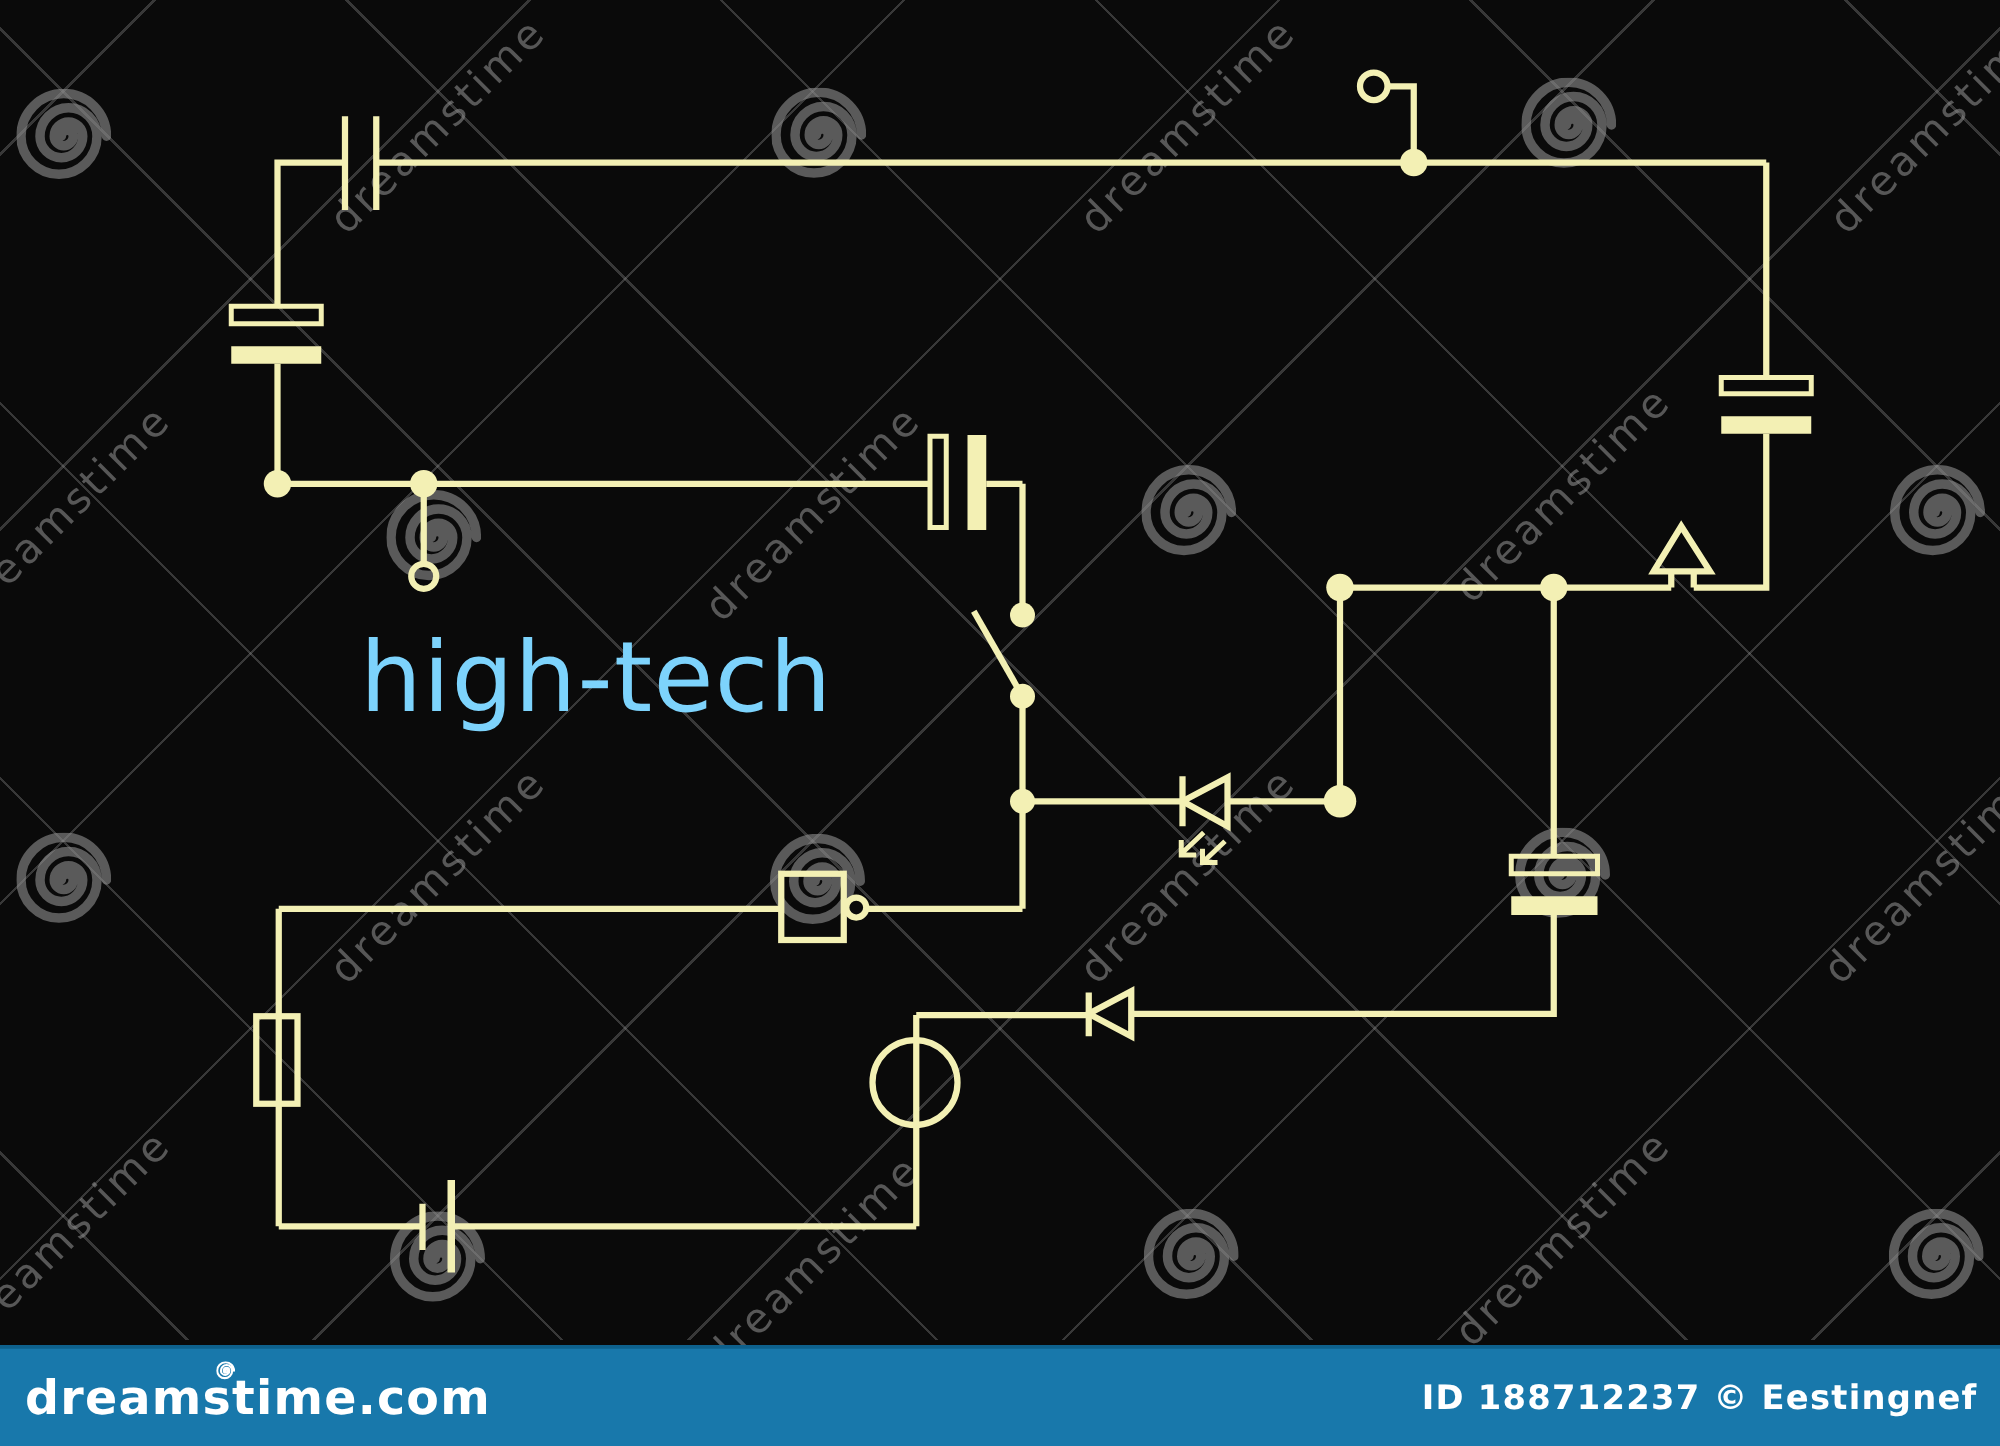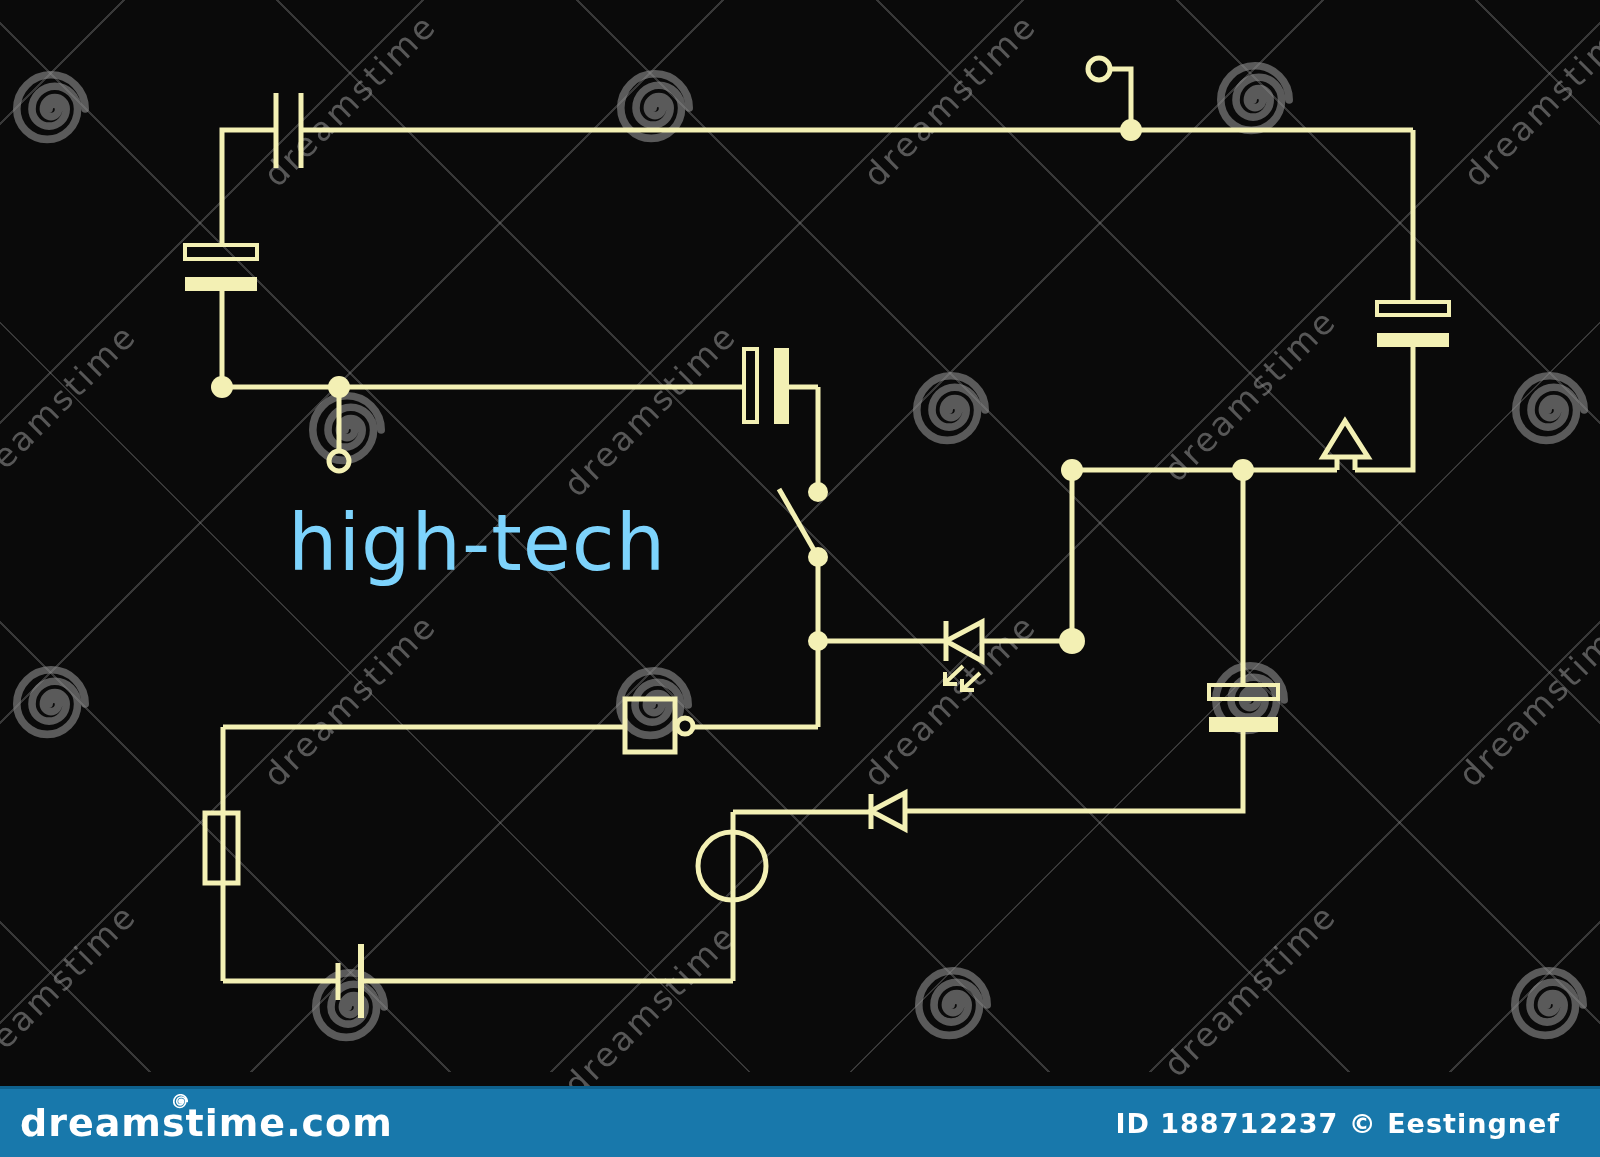--- a/index.html
+++ b/index.html
@@ -12,27 +12,27 @@
       repeating-linear-gradient(-45deg, transparent 0 105px, rgba(145,145,145,.34) 105px 107px, transparent 107px 212px);}
   
   .wm{position:absolute;transform:translate(-50%,-50%) rotate(-45deg);pointer-events:none;}
   .wm-text{color:#969696;opacity:.55;font-size:33px;letter-spacing:3px;white-space:nowrap;}
   .wm-spiral{width:76px;height:76px;opacity:.6;transform:translate(-50%,-50%);position:absolute;}
   
   .circuit{position:absolute;left:0;top:0;}
   .title{position:absolute;left:288px;top:504px;font-size:78px;font-weight:500;
          color:#7dd3fc;letter-spacing:1px;line-height:1;}
   
-  .bar{position:absolute;left:0;bottom:0;width:100%;height:71px;background:#1878ab;
+  .bar{position:absolute;left:0;bottom:0;width:100%;height:81px;background:#1878ab;
        border-top:3px solid #0e618d;box-sizing:border-box;display:flex;align-items:center;
        justify-content:space-between;}
   .logo{position:relative;margin-left:20px;color:#fff;font-size:38px;font-weight:700;
         letter-spacing:1px;line-height:1;}
   .logo .ispiral{position:absolute;left:153px;top:-10px;width:15px;height:15px;}
-  .credit{margin-right:40px;color:#fff;font-size:27px;font-weight:700;letter-spacing:1px;}
+  .credit{margin-right:18px;color:#fff;font-size:27px;font-weight:700;letter-spacing:1px;}
 </style>
 </head>
 <body>
 
 <div class="stage">
 
   <svg width="0" height="0" style="position:absolute">
     <defs>
       <symbol id="sp" viewBox="0 0 80 80">
         <path d="M76,40 A36,36 0 0 0 4,40 A32,32 0 0 0 68,40 A24,24 0 0 0 20,40 A18,18 0 0 0 56,40 A12,12 0 0 0 32,40 A8,8 0 0 0 48,40 A5,5 0 0 0 38,40" fill="none" stroke="#8f8f8f" stroke-width="8" stroke-linecap="round"></path>

